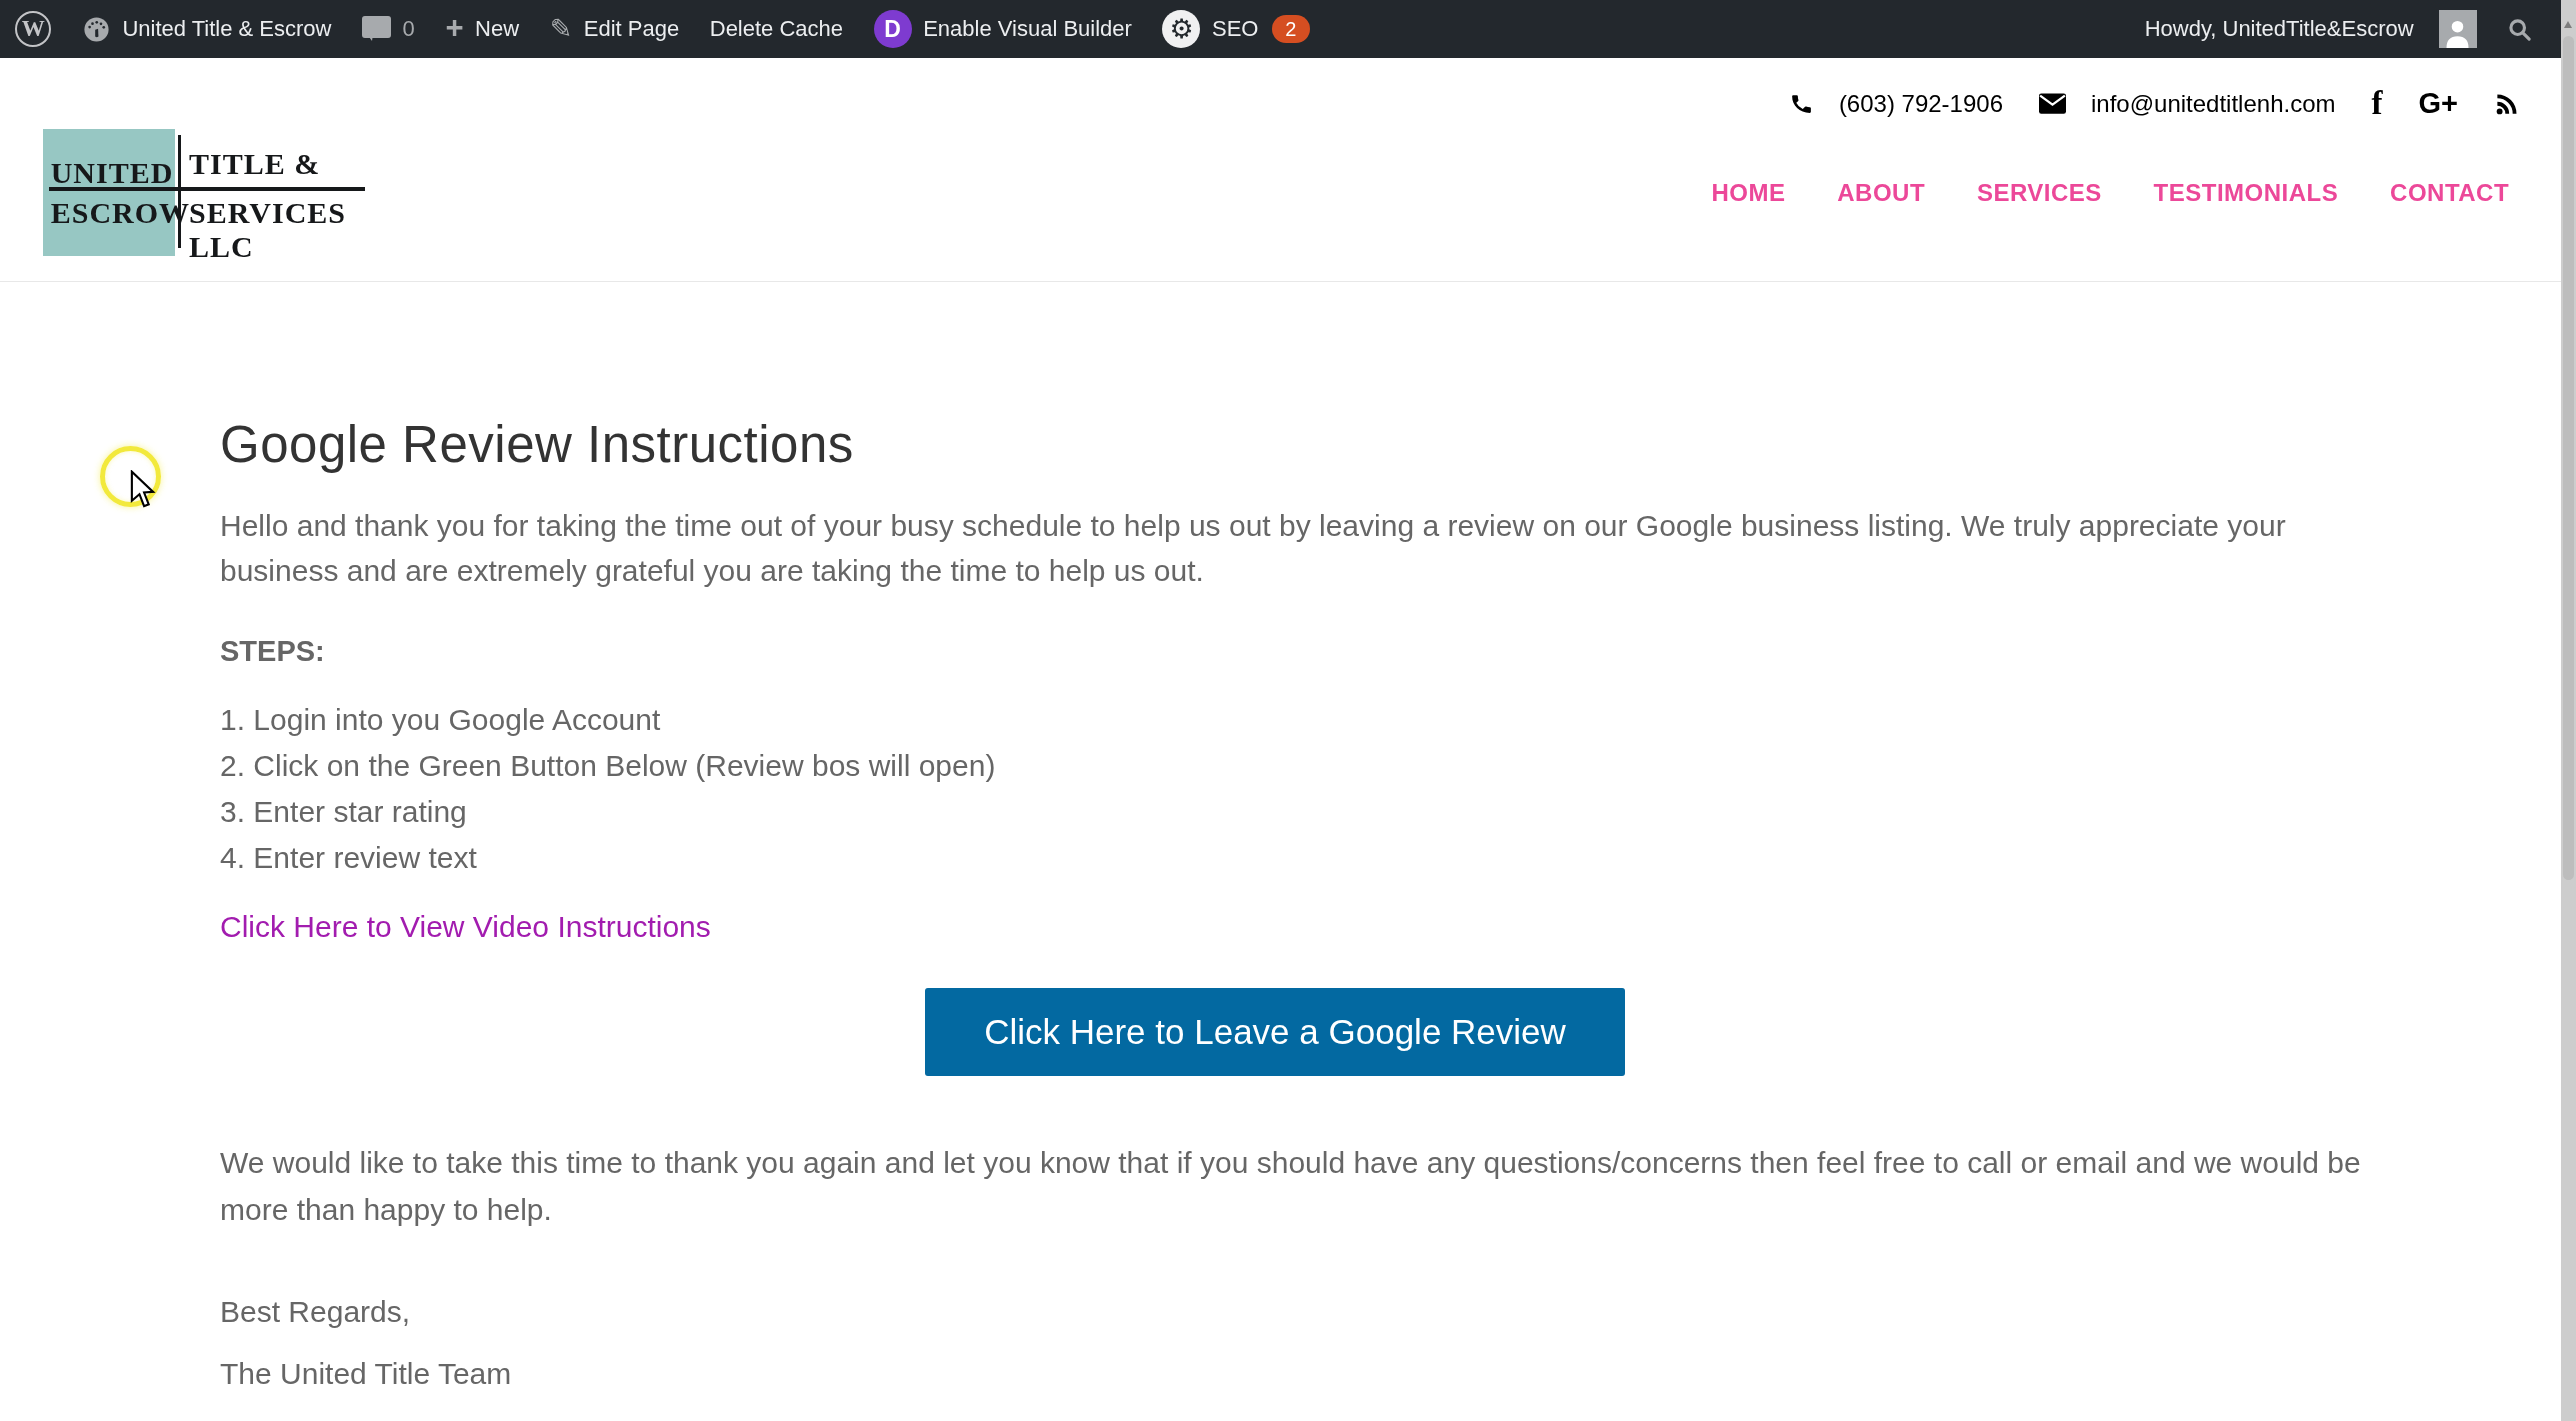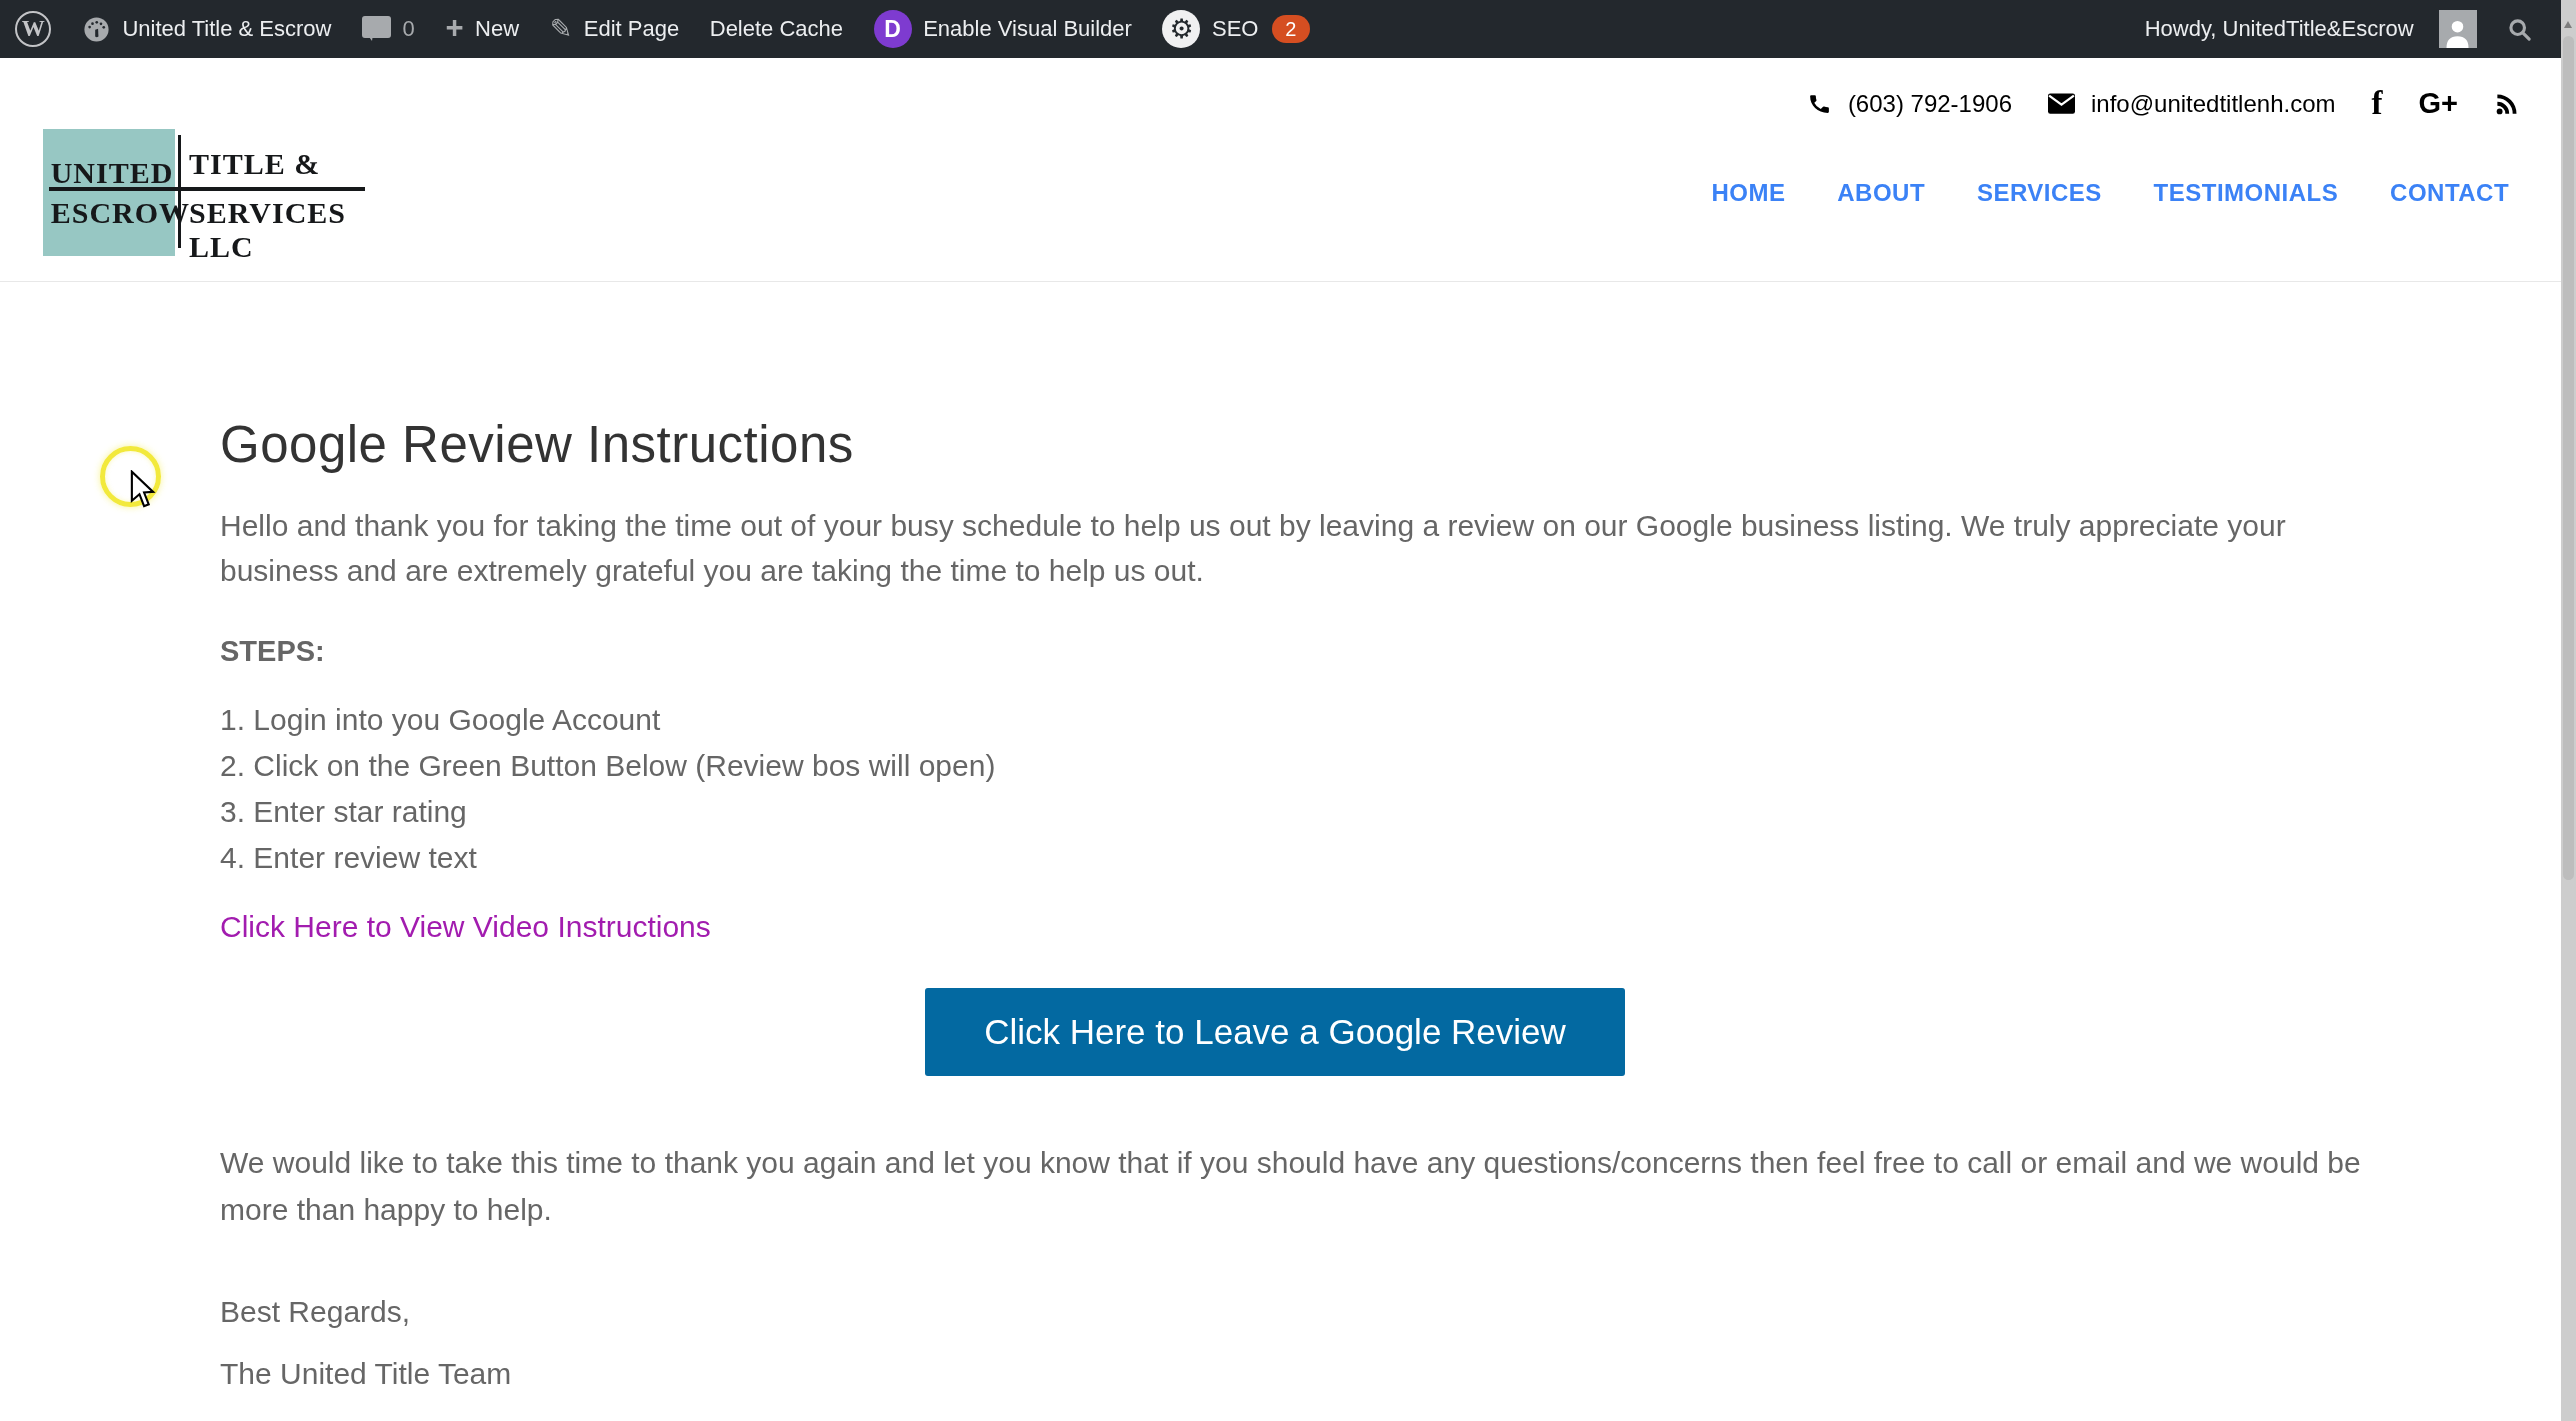--- a/index.html
+++ b/index.html
@@ -50,26 +50,26 @@
 
   
   .site-header {
     position:absolute; top:58px; left:0; width:2561px; height:224px;
     background:#ffffff; border-bottom:1px solid #e8e8e8;
   }
   .contact-row {
     position:absolute; top:27px; right:40px; display:flex; align-items:center;
     gap:36px; font-size:24px; color:#000000; font-weight:500;
   }
-  .contact-item { display:flex; align-items:center; gap:16px; cursor:pointer; }
+  .contact-item { display:flex; align-items:center; gap:25px; cursor:pointer; }
   .social-icon { font-weight:700; color:#000; cursor:pointer; font-size:29px; }
   .social-f { font-family:"Liberation Serif", serif; font-size:33px; }
   .main-nav {
     position:absolute; top:113px; right:50px; display:flex; gap:48px;
-    font-size:24px; font-weight:600; color:#3b82f6; letter-spacing:0.5px;
+    font-size:24px; font-weight:600; color:#ec4899; letter-spacing:0.5px;
   }
   .nav-item { cursor:pointer; padding:7.7px 1.9px; }
 
   
   .logo { position:absolute; left:43px; top:65px; width:355px; height:136px; cursor:pointer;
           font-family:"Liberation Serif", serif; font-weight:700; color:#16181a; }
   .logo-square { position:absolute; left:0; top:5.8px; width:132px; height:127px; background:#97c7c3; }
   .logo-vline { position:absolute; left:135px; top:11.5px; width:2.9px; height:113px; background:#16181a; }
   .logo-hline { position:absolute; left:5.8px; top:64px; width:316px; height:3.8px; background:#16181a; }
   .logo-t1l { position:absolute; left:7.7px;  top:33px; font-size:30px; letter-spacing:1px; }

